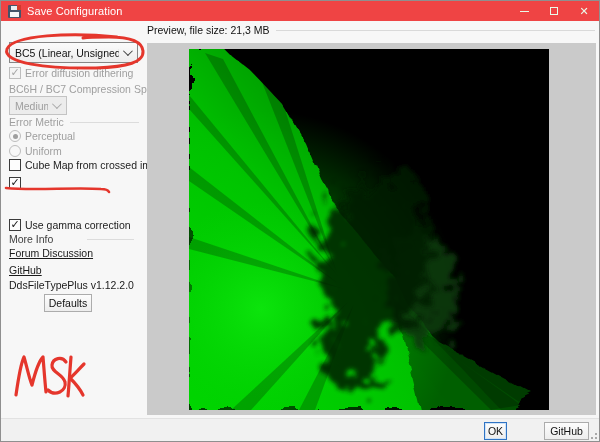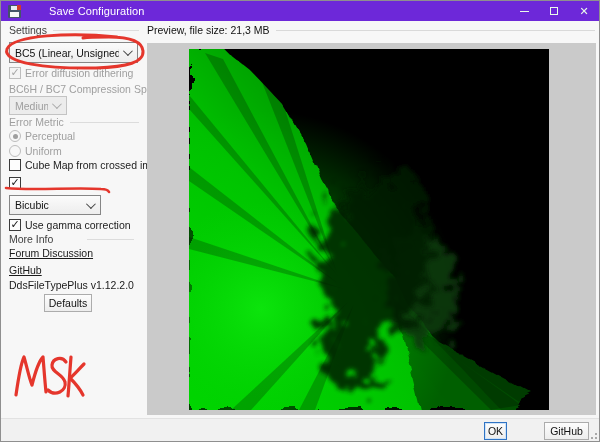--- a/index.html
+++ b/index.html
@@ -2,21 +2,21 @@
 <html><head>
 <meta charset="utf-8">
 <style>
   html,body{margin:0;padding:0;background:#ffffff;}
   .window{
     position:relative;width:600px;height:442px;overflow:hidden;
     font-family:"Liberation Sans",sans-serif;font-size:10.5px;color:#1c1c1c;
     background:#f7f7f7;border:1px solid #8f8f8f;box-sizing:border-box;
   }
   
-  .titlebar{position:absolute;left:0;top:0;right:0;height:20px;background:#6d28d9;display:flex;align-items:center;gap:22px;}
+  .titlebar{position:absolute;left:0;top:0;right:0;height:20px;background:#ef4444;display:flex;align-items:center;}
   .app-icon{width:13px;height:13px;margin:0 6px 0 7px;position:relative;flex:none;}
   .app-icon .floppy-body{position:absolute;inset:0;background:#44546a;border-radius:1px;}
   .app-icon .floppy-tab{position:absolute;right:0;top:0;width:4px;height:5px;background:#d03a2b;}
   .app-icon .floppy-shutter{position:absolute;left:3px;top:1px;width:6px;height:4px;background:#e9edf2;}
   .app-icon .floppy-label{position:absolute;left:2px;bottom:1px;width:9px;height:5px;background:#f5f6f8;}
   .title-text{color:#ffffff;font-size:11px;letter-spacing:.1px;}
   .caption-buttons{margin-left:auto;display:flex;height:20px;}
   .cap-btn{width:30px;height:20px;display:flex;align-items:center;justify-content:center;cursor:default;}
   .glyph-min{width:9px;height:1px;background:#eafbea;}
   .glyph-max{width:8px;height:8px;border:1px solid #eafbea;box-sizing:border-box;}
@@ -103,24 +103,20 @@
         </span>
       <span class="cap-btn">
           <span class="glyph-max"></span>
         </span>
       <span class="cap-btn">
           <span class="glyph-close">✕</span>
         </span>
     </span>
   </div>
 
-  <div class="caption caption-settings">
-    <span>Settings</span>
-      <span class="rule"></span>
-  </div>
 
   <div class="ctl dd dd-format">
     <span class="val">BC5 (Linear, Unsigned)</span>
     <span class="chev"></span>
   </div>
 
   <div class="ctl chk chk-dither disabled">
     <span class="box checked">
         <span class="mark">✓</span>
       </span>
@@ -157,24 +153,20 @@
     <span class="box"></span>
     <span class="lbl">Cube Map from crossed image</span>
   </div>
 
   <div class="ctl chk chk-mipmaps">
     <span class="box checked">
         <span class="mark">✓</span>
       </span>
   </div>
 
-  <div class="ctl dd dd-mipfilter">
-    <span class="val">Bicubic</span>
-    <span class="chev"></span>
-  </div>
 
   <div class="ctl chk chk-gamma">
     <span class="box checked">
         <span class="mark">✓</span>
       </span>
     <span class="lbl">Use gamma correction</span>
   </div>
 
   <div class="caption caption-moreinfo">
     <span>More Info</span>

